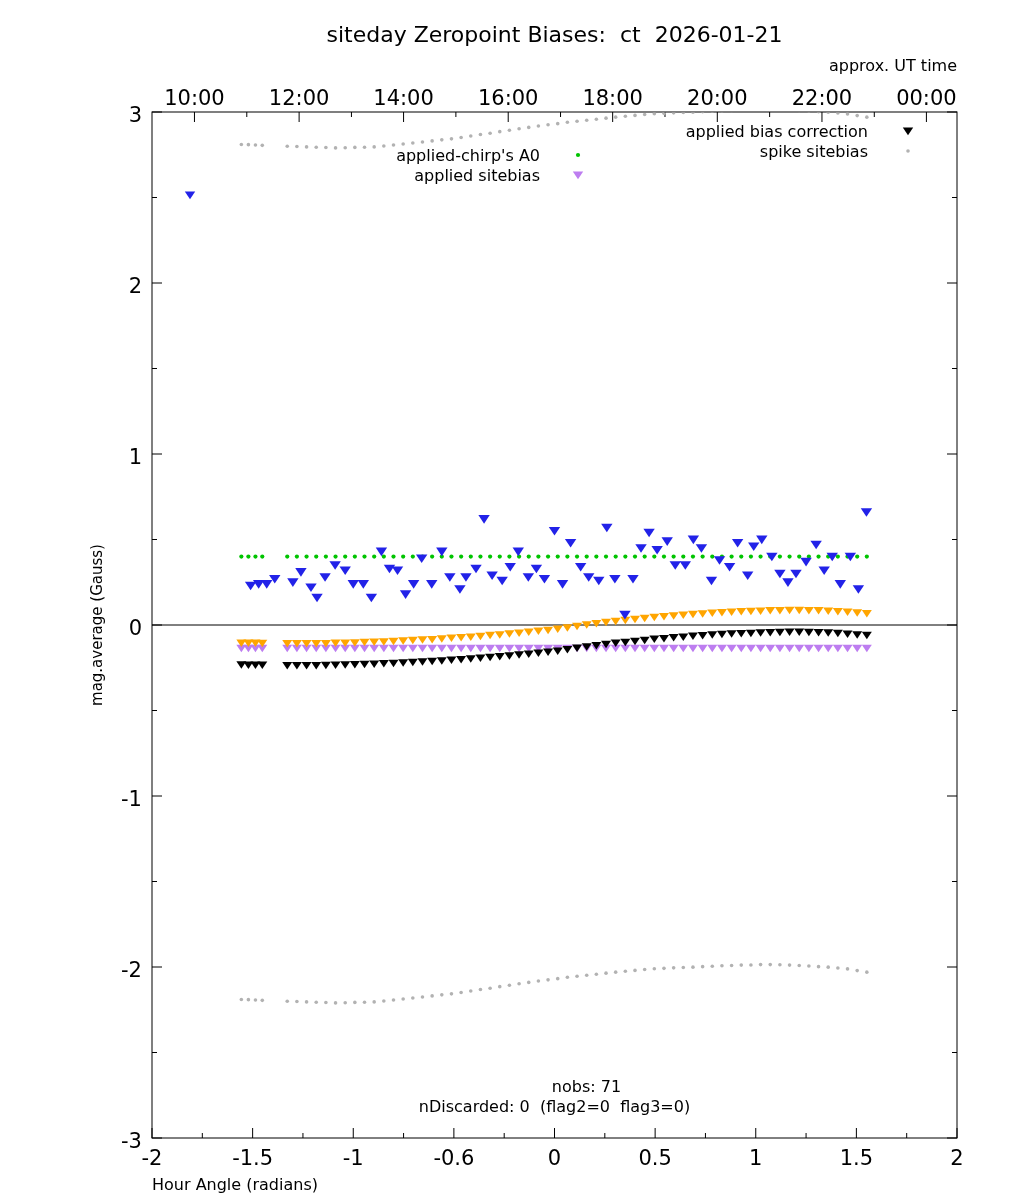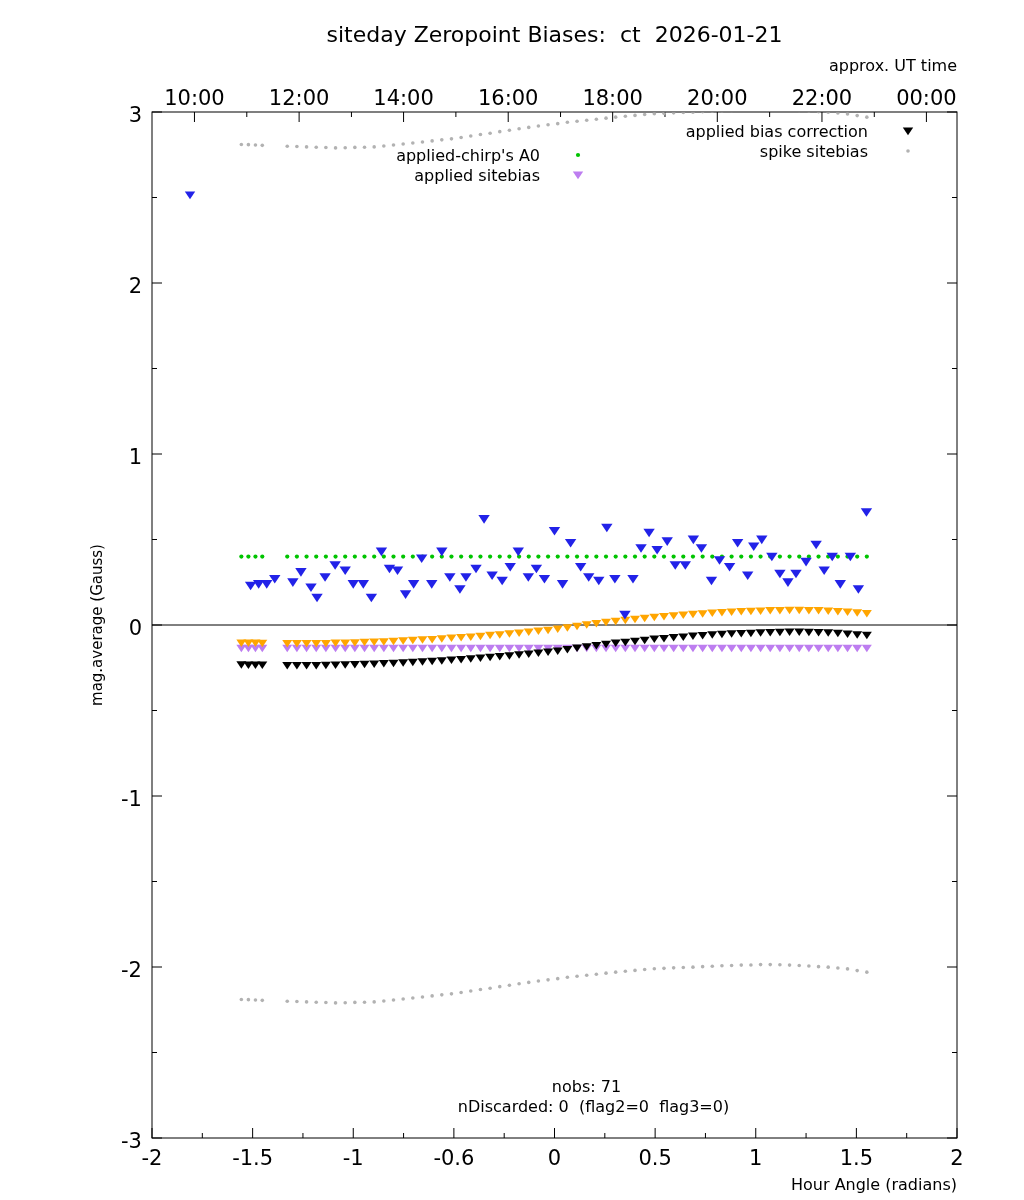--- a/index.html
+++ b/index.html
@@ -2,27 +2,27 @@
 <html><head>
 <meta charset="utf-8">
 <style>
   html,body{margin:0;padding:0;background:#fff;}
   .page{position:relative;width:1024px;height:1200px;background:#ffffff;
         font-family:"DejaVu Sans",sans-serif;color:#000;overflow:hidden;}
   .title{position:absolute;left:152px;top:10px;width:805px;text-align:center;
          font-size:22px;white-space:pre;margin-top:12px;}
   .x2title{position:absolute;left:152px;top:56px;width:805px;text-align:right;
          font-size:16px;white-space:pre;}
-  .xlab{position:absolute;left:152px;top:1175px;width:805px;text-align:right;font-size:16px;}
+  .xlab{position:absolute;left:152px;top:1175px;width:805px;text-align:left;font-size:16px;}
   .ylab{position:absolute;left:-2px;top:615px;width:200px;height:20px;text-align:center;
         font-size:15px;transform:rotate(-90deg);}
   .nobs{position:absolute;left:152px;top:1077px;width:805px;text-align:center;
         font-size:16px;white-space:pre;margin-left:32px;}
   .ndisc{position:absolute;left:152px;top:1097px;width:805px;text-align:center;
-        font-size:16px;white-space:pre;padding-left:39px;}
+        font-size:16px;white-space:pre;}
   svg#plot{position:absolute;left:0;top:0;}
   .legend-col{position:absolute;top:121px;}
   .legend-row{display:flex;height:20px;align-items:center;}
   .legend-label{text-align:right;font-size:16px;white-space:pre;}
   .legend-marker{display:flex;justify-content:center;align-items:center;}
   #legend-left{left:152px;margin-top:24px;}
   #legend-left .legend-label{flex:0 0 388px;}
   #legend-left .legend-marker{flex:0 0 76px;}
   #legend-right{left:616px;}
   #legend-right .legend-label{flex:0 0 252px;}

